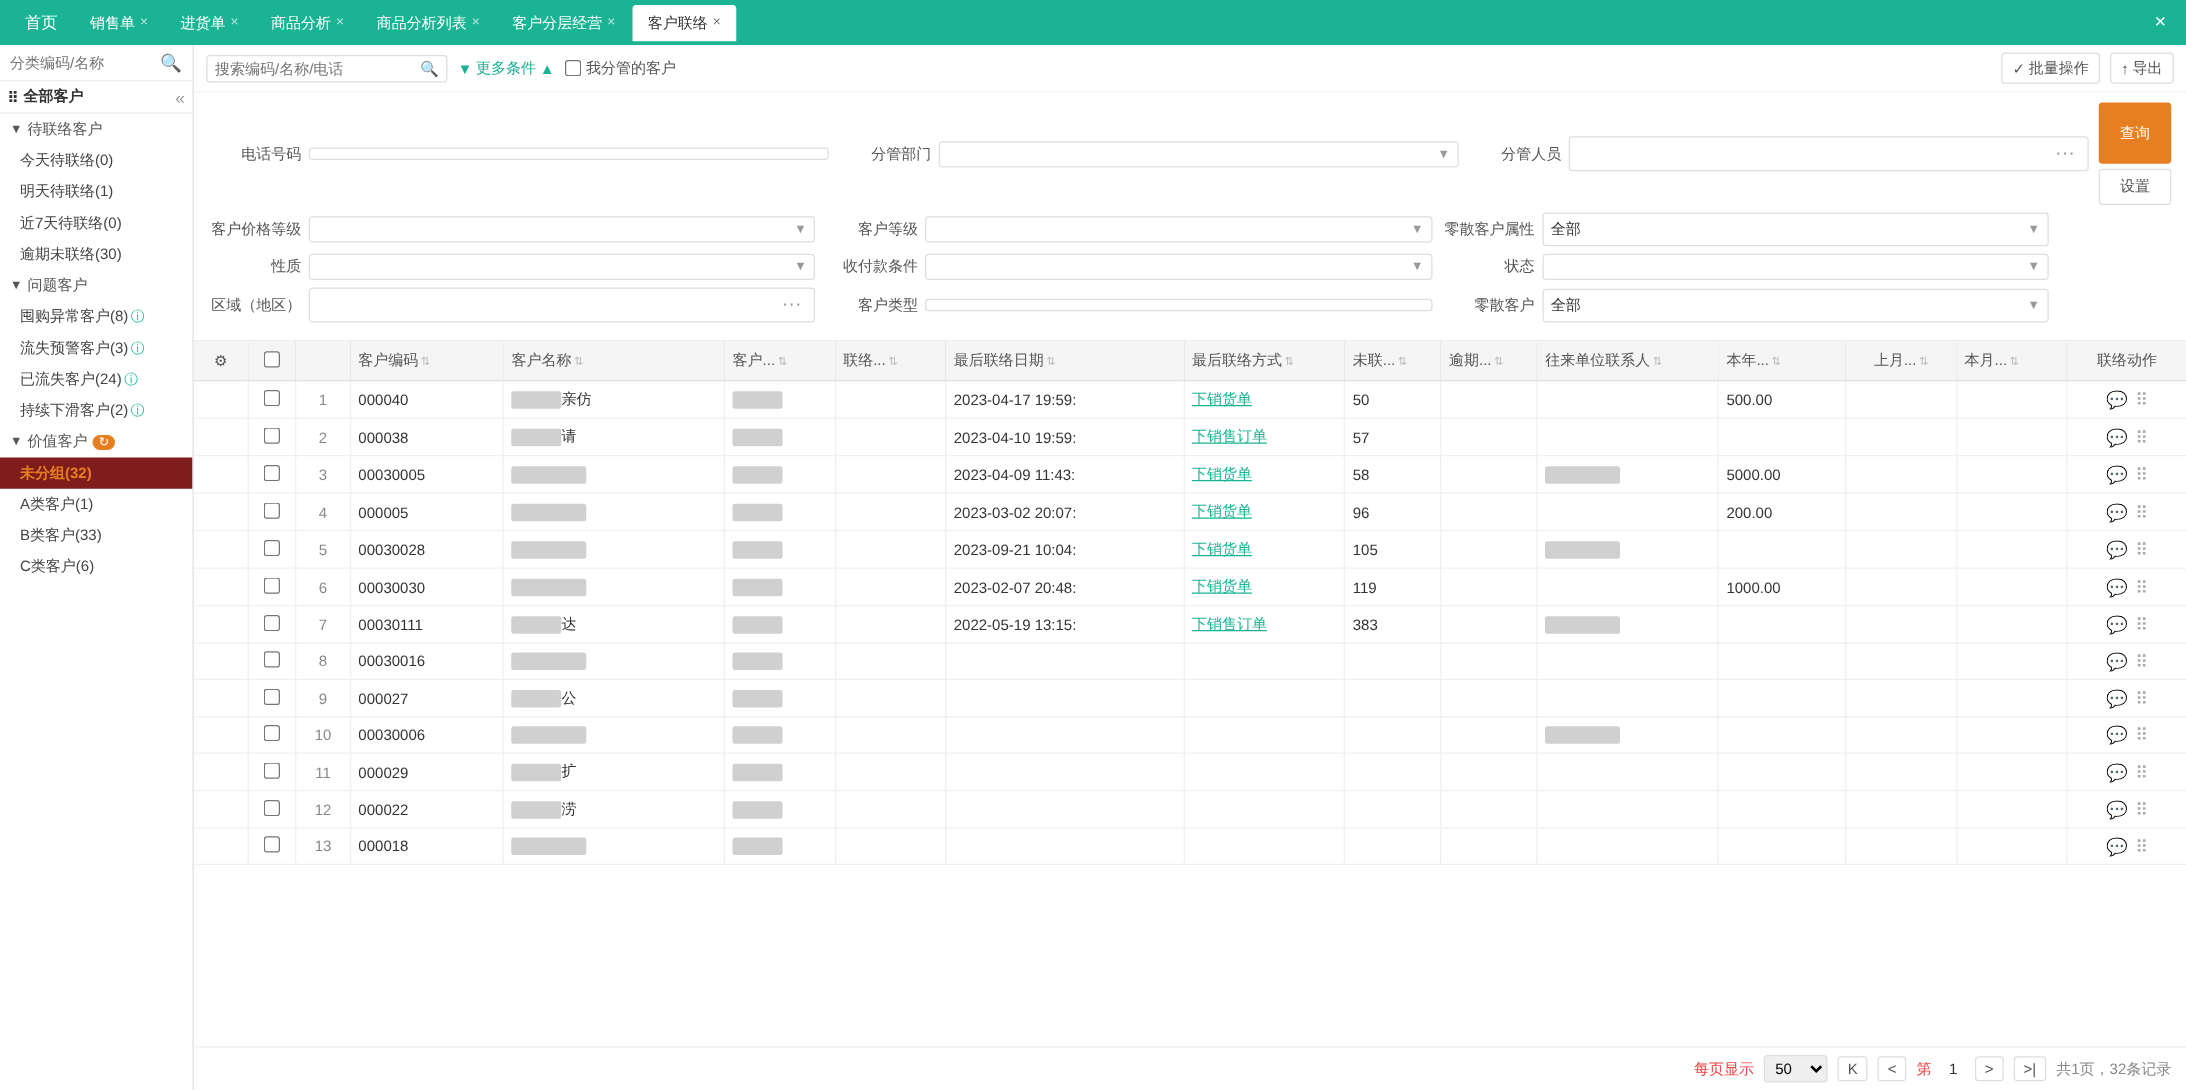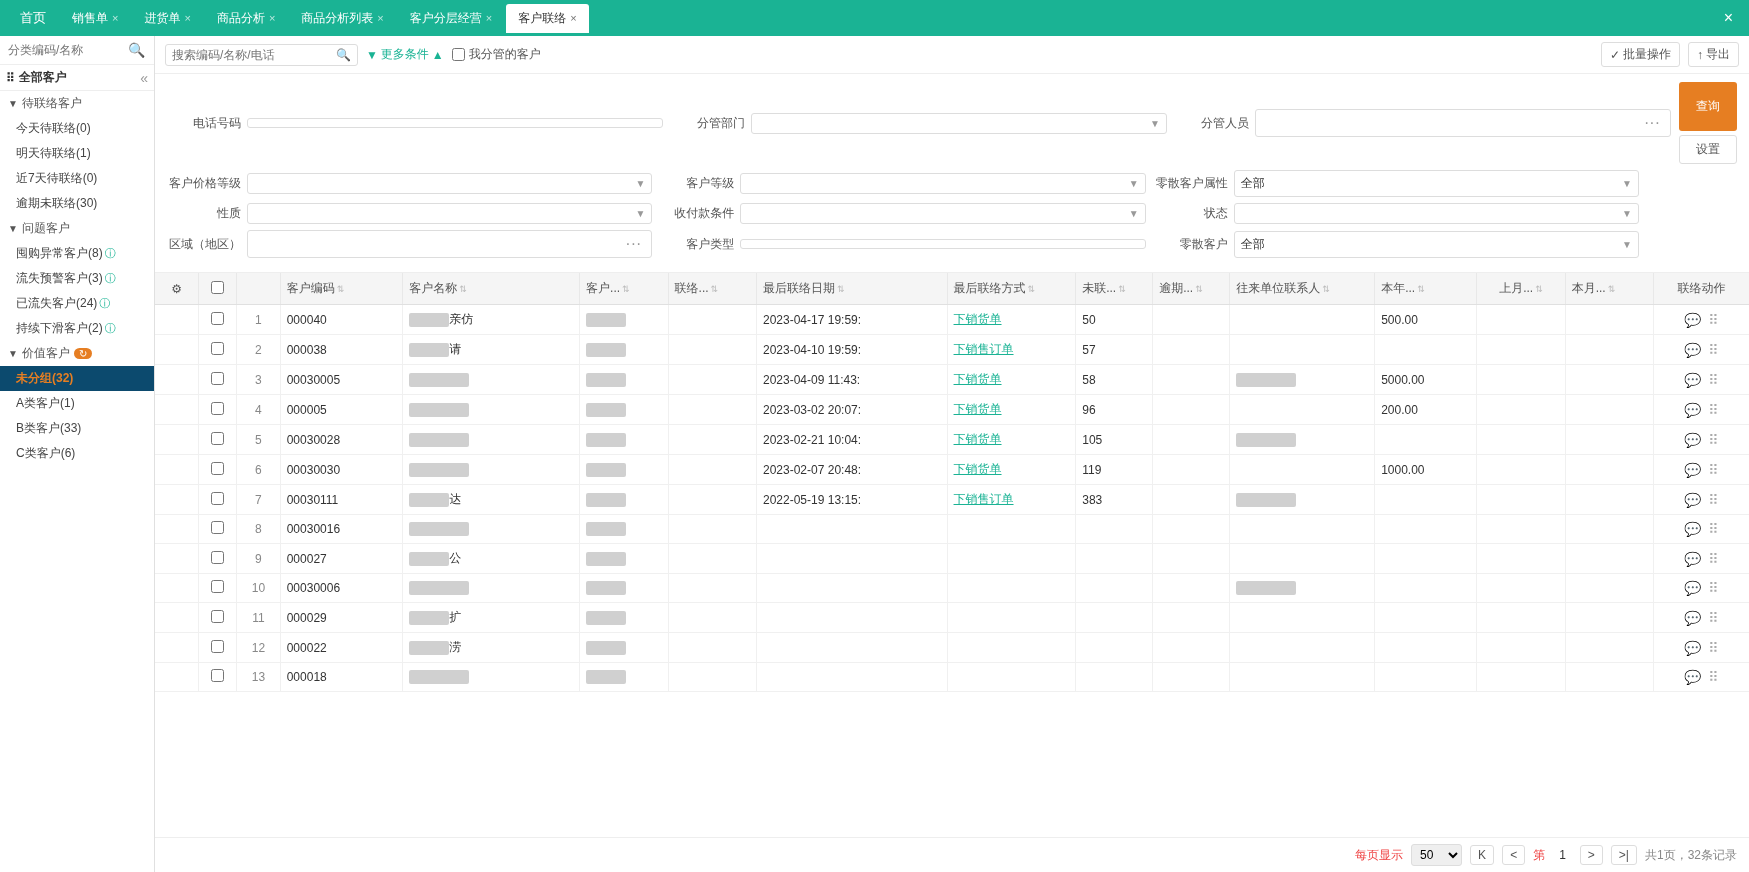--- a/index.html
+++ b/index.html
@@ -32,21 +32,21 @@
       gap: 4px;
     }
     .sidebar-search input {
       border: none; outline: none; font-size: 12px; color: #999; width: 100%;
     }
     .sidebar-search .search-icon { color: #1ab394; font-size: 14px; cursor: pointer; }
     .sidebar-item {
       padding: 4px 8px 4px 16px; font-size: 12px; color: #444; cursor: pointer;
       display: flex; align-items: center; gap: 2px;
     }
-    .sidebar-item.active { background: #0c4a6e; color: #e67e22; font-weight: bold; }
+    .sidebar-item.active { background: #7f1d1d; color: #e67e22; font-weight: bold; }
     .sidebar-top-row { display: flex; align-items: center; justify-content: space-between; padding: 4px 6px; border-bottom: 1px solid #eee; }
     .all-customers-btn { font-size: 12px; font-weight: bold; color: #333; display: flex; align-items: center; gap: 4px; cursor: pointer; }
     .sidebar-collapse-icon { font-size: 14px; color: #999; cursor: pointer; }
     .group-header { padding: 4px 8px; font-size: 12px; color: #555; display: flex; align-items: center; gap: 4px; cursor: pointer; }
     .group-header .arrow { font-size: 10px; }
 
     
     .content-area { flex: 1; display: flex; flex-direction: column; overflow: hidden; }
 
     
@@ -520,21 +520,21 @@
             <tr>
     <td class="col-settings"></td>
     <td class="col-check"><input type="checkbox" style=""></td>
     <td class="col-num" style="color:#888;">5</td>
     <td class="col-code">00030028</td>
     <td class="col-name">
       <span class="blurred-text"></span>
     </td>
     <td class="col-type"><span class="blurred-text blurred-sm"></span></td>
     <td class="col-contact"></td>
-    <td class="col-date">2023-02-21 10:04:</td>
+    <td class="col-date">2023-09-21 10:04:</td>
     <td class="col-method"><span class="link-text">下销货单</span></td>
     <td class="col-uncontact">105</td>
     <td class="col-overdue"></td>
     <td class="col-counterpart"><span class="blurred-text"></span></td>
     <td class="col-thisyear"></td>
     <td class="col-lastmonth"></td>
     <td class="col-thismonth"></td>
     <td class="col-action">
       <div class="action-icons">
         <span class="action-icon">💬</span>

